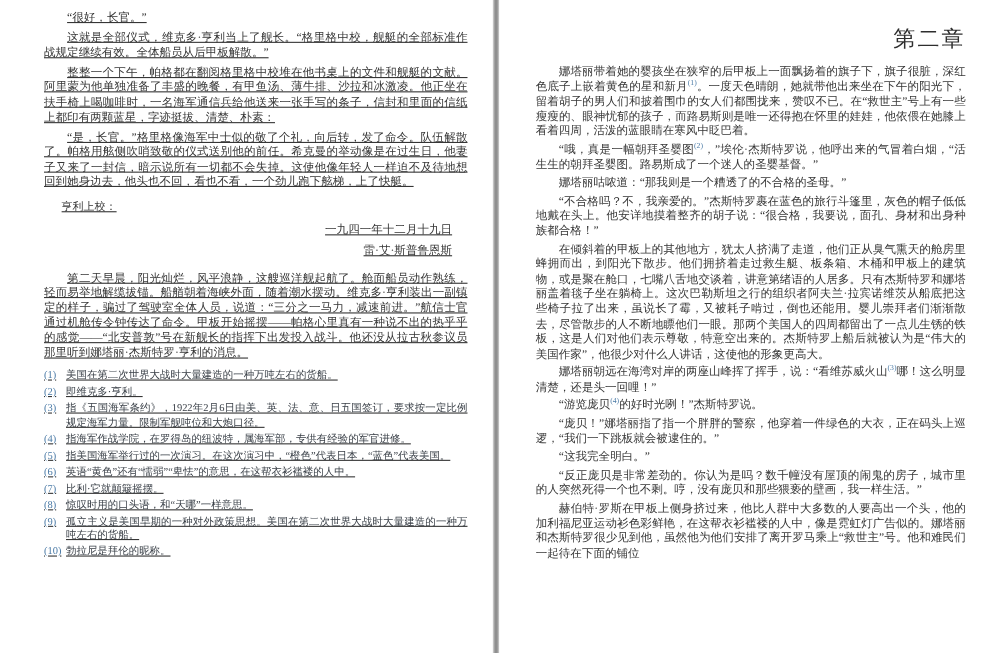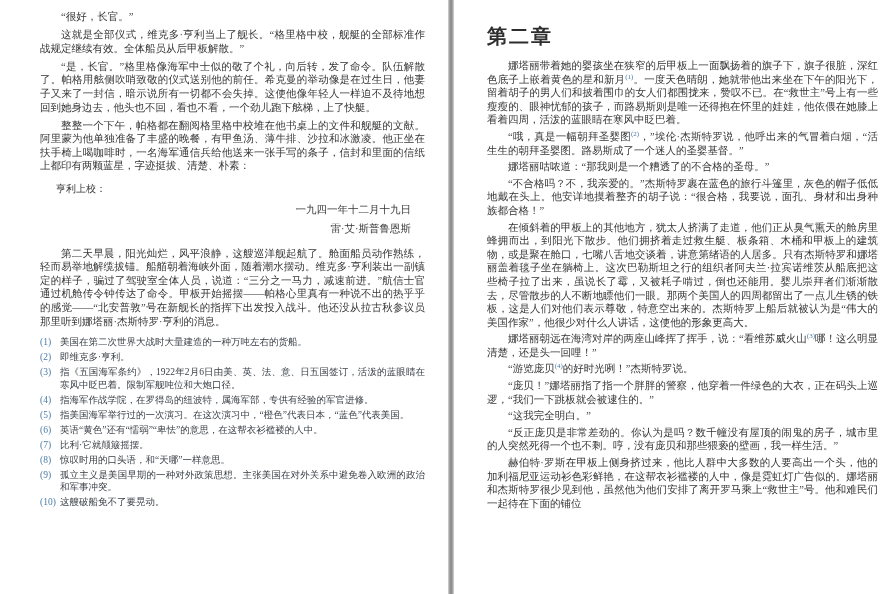--- a/index.html
+++ b/index.html
@@ -3,36 +3,36 @@
 <meta charset="utf-8">
 <style>
   html,body{margin:0;padding:0;}
   body{
     width:896px;height:594px;overflow:hidden;background:#ffffff;
     font-family:"Liberation Serif","DejaVu Serif",serif;
     color:#363636;
   }
   .book{display:flex;width:896px;height:594px;}
   .page{background:#ffffff;box-sizing:border-box;overflow:hidden;}
-  .page.left{width:448px;padding:10px 23px 0 40px;}
+  .page.left{width:448px;padding:10px 23px 0 40px;text-decoration:underline;}
   .seam{width:6px;height:594px;flex:none;
     background:linear-gradient(to right,#d8d8d8,#8f8f8f 35%,#8f8f8f 65%,#d8d8d8);}
   .page.right{width:442px;padding:24px 18px 0 33px;}
 
   .para{
     margin:0 0 4.5px 0;
     font-size:10.5px;line-height:13.6px;
     text-align:justify;text-indent:2em;
   }
   .page.right .para{margin-bottom:3px;}
 
   .chapter-title{
     margin:0 0 11px 0;
-    font-size:20px;line-height:24px;font-weight:bold;
-    text-align:left;letter-spacing:2px;color:#2e2e2e;
+    font-size:20px;line-height:24px;font-weight:normal;
+    text-align:right;letter-spacing:2px;color:#2e2e2e;
   }
 
   .letter{margin:9px 0 10px 0;}
   .letter .salutation{margin:0 0 6px 0;font-size:10px;line-height:13.6px;text-indent:1.6em;}
   .letter .letter-body{margin:0 0 4px 0;font-size:10.5px;line-height:13.6px;text-align:justify;text-indent:3.4em;}
   .letter .letter-sig{margin:3px 14px 0 0;font-size:10.5px;line-height:16px;text-align:right;text-indent:0;}
 
   .footnotes{margin-top:8px;}
   .fn{display:flex;margin-bottom:2.5px;font-size:9.5px;line-height:12.5px;color:#3a4048;}
   .fn-num{flex:none;min-width:20px;color:#4a7aa6;}
@@ -45,22 +45,22 @@
 </style>
 </head>
 <body>
 
 <div class="book">
 
   <div class="page left">
     <div>
         <p class="para">“很好，长官。”</p>
         <p class="para">这就是全部仪式，维克多·亨利当上了舰长。“格里格中校，舰艇的全部标准作战规定继续有效。全体船员从后甲板解散。”</p>
+        <p class="para">整整一个下午，帕格都在翻阅格里格中校堆在他书桌上的文件和舰艇的文献。阿里蒙为他单独准备了丰盛的晚餐，有甲鱼汤、薄牛排、沙拉和冰激凌。他正坐在扶手椅上喝咖啡时，一名海军通信兵给他送来一张手写的条子，信封和里面的信纸上都印有两颗蓝星，字迹挺拔、清楚、朴素：</p>
         <p class="para">“是，长官。”格里格像海军中士似的敬了个礼，向后转，发了命令。队伍解散了。帕格用舷侧吹哨致敬的仪式送别他的前任。希克曼的举动像是在过生日，他妻子又来了一封信，暗示说所有一切都不会失掉。这使他像年轻人一样迫不及待地想回到她身边去，他头也不回，看也不看，一个劲儿跑下舷梯，上了快艇。</p>
-        <p class="para">整整一个下午，帕格都在翻阅格里格中校堆在他书桌上的文件和舰艇的文献。阿里蒙为他单独准备了丰盛的晚餐，有甲鱼汤、薄牛排、沙拉和冰激凌。他正坐在扶手椅上喝咖啡时，一名海军通信兵给他送来一张手写的条子，信封和里面的信纸上都印有两颗蓝星，字迹挺拔、清楚、朴素：</p>
       </div>
 
     <div class="letter">
       <p class="salutation">亨利上校：</p>
       <p class="letter-sig">一九四一年十二月十九日</p>
       <p class="letter-sig">雷·艾·斯普鲁恩斯</p>
     </div>
 
     <div>
         <p class="para">第二天早晨，阳光灿烂，风平浪静，这艘巡洋舰起航了。舱面船员动作熟练，轻而易举地解缆拔锚。船艏朝着海峡外面，随着潮水摆动。维克多·亨利装出一副镇定的样子，骗过了驾驶室全体人员，说道：“三分之一马力，减速前进。”航信士官通过机舱传令钟传达了命令。甲板开始摇摆——帕格心里真有一种说不出的热乎乎的感觉——“北安普敦”号在新舰长的指挥下出发投入战斗。他还没从拉古秋参议员那里听到娜塔丽·杰斯特罗·亨利的消息。</p>
@@ -70,21 +70,21 @@
         <div class="fn">
           <span class="fn-num">(1)</span>
           <span class="fn-text">美国在第二次世界大战时大量建造的一种万吨左右的货船。</span>
         </div>
         <div class="fn">
           <span class="fn-num">(2)</span>
           <span class="fn-text">即维克多·亨利。</span>
         </div>
         <div class="fn">
           <span class="fn-num">(3)</span>
-          <span class="fn-text">指《五国海军条约》，1922年2月6日由美、英、法、意、日五国签订，活泼的蓝眼睛在寒风中眨巴着。限制军舰吨位和大炮口径。</span>
+          <span class="fn-text">指《五国海军条约》，1922年2月6日由美、英、法、意、日五国签订，要求按一定比例规定海军力量。限制军舰吨位和大炮口径。</span>
         </div>
         <div class="fn">
           <span class="fn-num">(4)</span>
           <span class="fn-text">指海军作战学院，在罗得岛的纽波特，属海军部，专供有经验的军官进修。</span>
         </div>
         <div class="fn">
           <span class="fn-num">(5)</span>
           <span class="fn-text">指美国海军举行过的一次演习。在这次演习中，“橙色”代表日本，“蓝色”代表美国。</span>
         </div>
         <div class="fn">
@@ -94,25 +94,25 @@
         <div class="fn">
           <span class="fn-num">(7)</span>
           <span class="fn-text">比利·它就颠簸摇摆。</span>
         </div>
         <div class="fn">
           <span class="fn-num">(8)</span>
           <span class="fn-text">惊叹时用的口头语，和“天哪”一样意思。</span>
         </div>
         <div class="fn">
           <span class="fn-num">(9)</span>
-          <span class="fn-text">孤立主义是美国早期的一种对外政策思想。主张美国在对外关系中避免卷入欧洲的政治和军事冲突。</span>
+          <span class="fn-text">孤立主义是美国早期的一种对外政策思想。美国在第二次世界大战时大量建造的一种万吨左右的货船。</span>
         </div>
         <div class="fn">
           <span class="fn-num">(10)</span>
-          <span class="fn-text">这艘破船免不了要晃动。</span>
+          <span class="fn-text">勃拉尼是拜伦的昵称。</span>
         </div>
       </div>
   </div>
 
   <div class="seam"></div>
 
   <div class="page right">
     <h1 class="chapter-title">第二章</h1>
     <div>
         <p class="para"><span>娜塔丽带着她的婴孩坐在狭窄的后甲板上一面飘扬着的旗子下，旗子很脏，深红色底子上嵌着黄色的星和新月</span><sup class="fnref">(1)</sup><span>。一度天色晴朗，她就带他出来坐在下午的阳光下，留着胡子的男人们和披着围巾的女人们都围拢来，赞叹不已。在“救世主”号上有一些瘦瘦的、眼神忧郁的孩子，而路易斯则是唯一还得抱在怀里的娃娃，他依偎在她膝上看着四周，活泼的蓝眼睛在寒风中眨巴着。</span></p>

